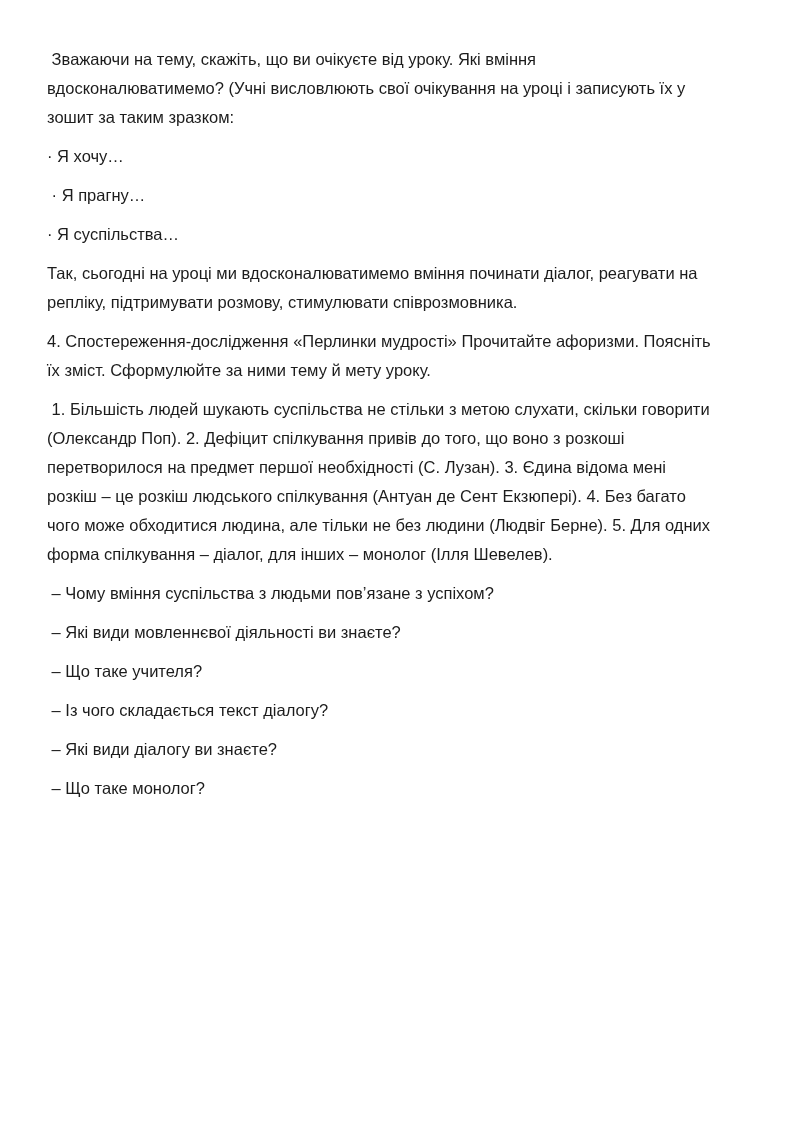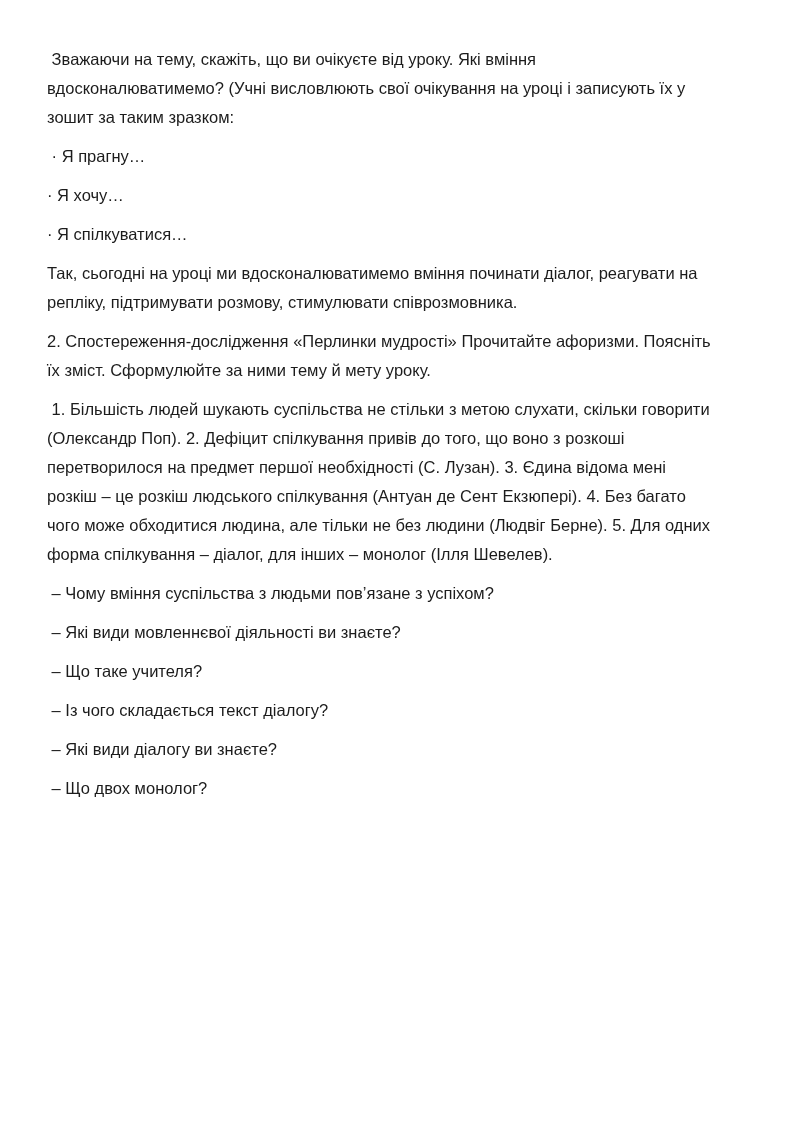--- a/index.html
+++ b/index.html
@@ -33,32 +33,32 @@
     margin-top: 0;
   }
 </style>
 </head>
 <body>
 
 <div class="doc-page">
   <p class="para"> Зважаючи на тему, скажіть, що ви очікуєте від уроку. Які вміння
 вдосконалюватимемо? (Учні висловлюють свої очікування на уроці і записують їх у
 зошит за таким зразком:</p>
+  <p class="para">· Я хочу…</p>
   <p class="para"> · Я прагну…</p>
-  <p class="para">· Я хочу…</p>
-  <p class="para">· Я спілкуватися…</p>
+  <p class="para">· Я суспільства…</p>
   <p class="para">Так, сьогодні на уроці ми вдосконалюватимемо вміння починати діалог, реагувати на
 репліку, підтримувати розмову, стимулювати співрозмовника.</p>
-  <p class="para">2. Спостереження-дослідження «Перлинки мудрості» Прочитайте афоризми. Поясніть
+  <p class="para">4. Спостереження-дослідження «Перлинки мудрості» Прочитайте афоризми. Поясніть
 їх зміст. Сформулюйте за ними тему й мету уроку.</p>
   <p class="para"> 1. Більшість людей шукають суспільства не стільки з метою слухати, скільки говорити
 (Олександр Поп). 2. Дефіцит спілкування привів до того, що воно з розкоші
 перетворилося на предмет першої необхідності (С. Лузан). 3. Єдина відома мені
 розкіш – це розкіш людського спілкування (Антуан де Сент Екзюпері). 4. Без багато
 чого може обходитися людина, але тільки не без людини (Людвіг Берне). 5. Для одних
 форма спілкування – діалог, для інших – монолог (Ілля Шевелев).</p>
   <p class="para"> – Чому вміння суспільства з людьми пов’язане з успіхом?</p>
   <p class="para"> – Які види мовленнєвої діяльності ви знаєте?</p>
   <p class="para"> – Що таке учителя?</p>
   <p class="para"> – Із чого складається текст діалогу?</p>
   <p class="para"> – Які види діалогу ви знаєте?</p>
-  <p class="para"> – Що двох монолог?</p>
+  <p class="para"> – Що таке монолог?</p>
 </div>
 
 </body></html>

